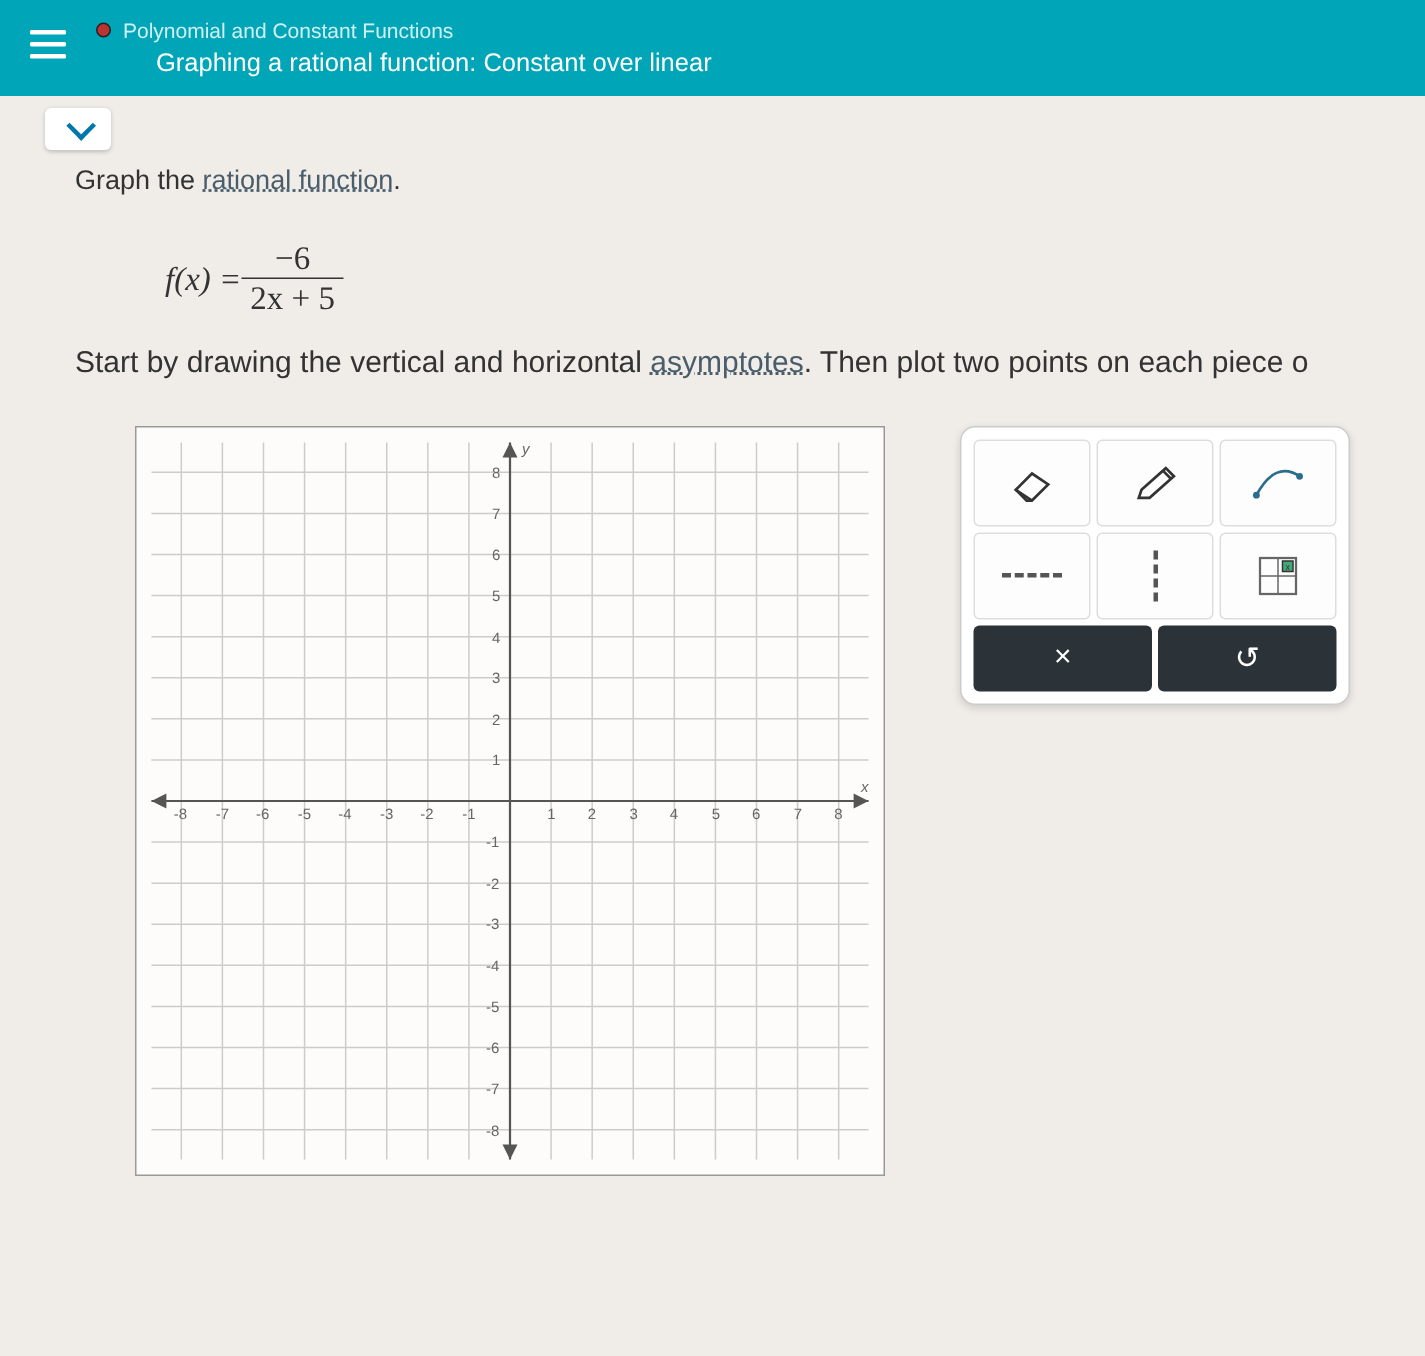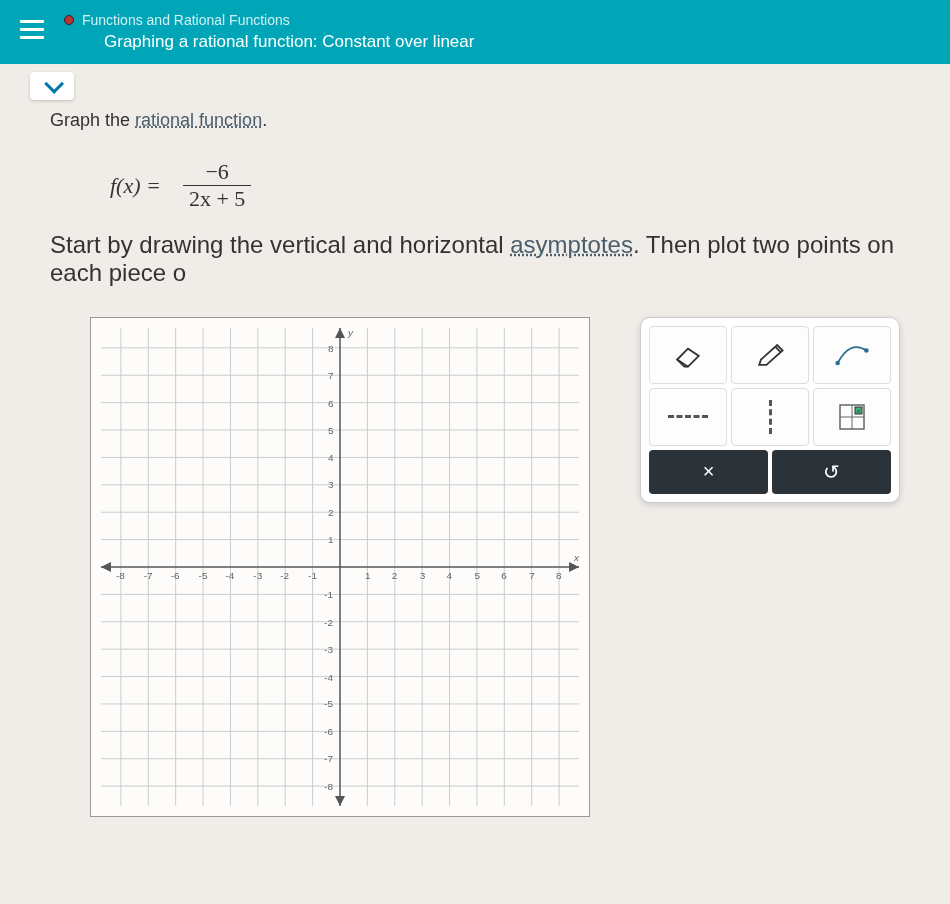--- a/index.html
+++ b/index.html
@@ -85,38 +85,38 @@
       color: #4a5d6b;
       cursor: help;
     }
     .equation {
       font-family: 'Times New Roman', serif;
       font-size: 22px;
       font-style: italic;
       margin: 10px 0 18px 60px;
       display: flex;
       align-items: center;
-      gap: 22px;
+      gap: 0;
     }
     .frac {
       display: inline-flex;
       flex-direction: column;
       align-items: center;
       font-style: normal;
     }
     .frac .num, .frac .den {
       padding: 0 6px;
       line-height: 1.2;
     }
     .frac .bar {
       width: 100%;
       border-top: 1.5px solid #333;
     }
     .instruction {
-      font-size: 24px;
+      font-size: 20px;
       color: #333;
       margin-bottom: 30px;
     }
     .work-area {
       display: flex;
       gap: 50px;
       align-items: flex-start;
       margin-left: 40px;
     }
     .graph-box {
@@ -181,21 +181,21 @@
 
 <div class="header">
   <div class="hamburger">
     <span></span>
       <span></span>
       <span></span>
   </div>
   <div class="header-text">
     <div class="breadcrumb">
       <span class="rec-dot"></span>
-      <span>Functions and Rational Functions</span>
+      <span>Polynomial and Constant Functions</span>
     </div>
     <div class="page-title">Graphing a rational function: Constant over linear</div>
   </div>
 </div>
 
 <div class="chevron-tab">
   <div class="chevron-down"></div>
 </div>
 
 <div class="content">

